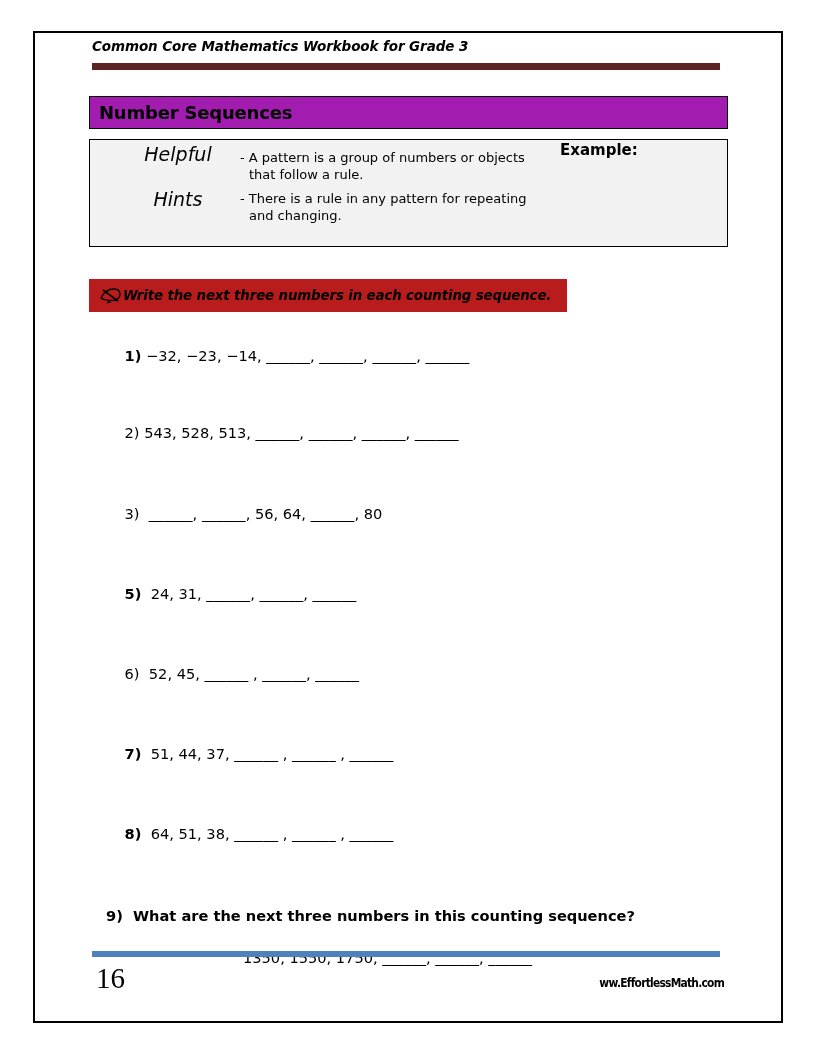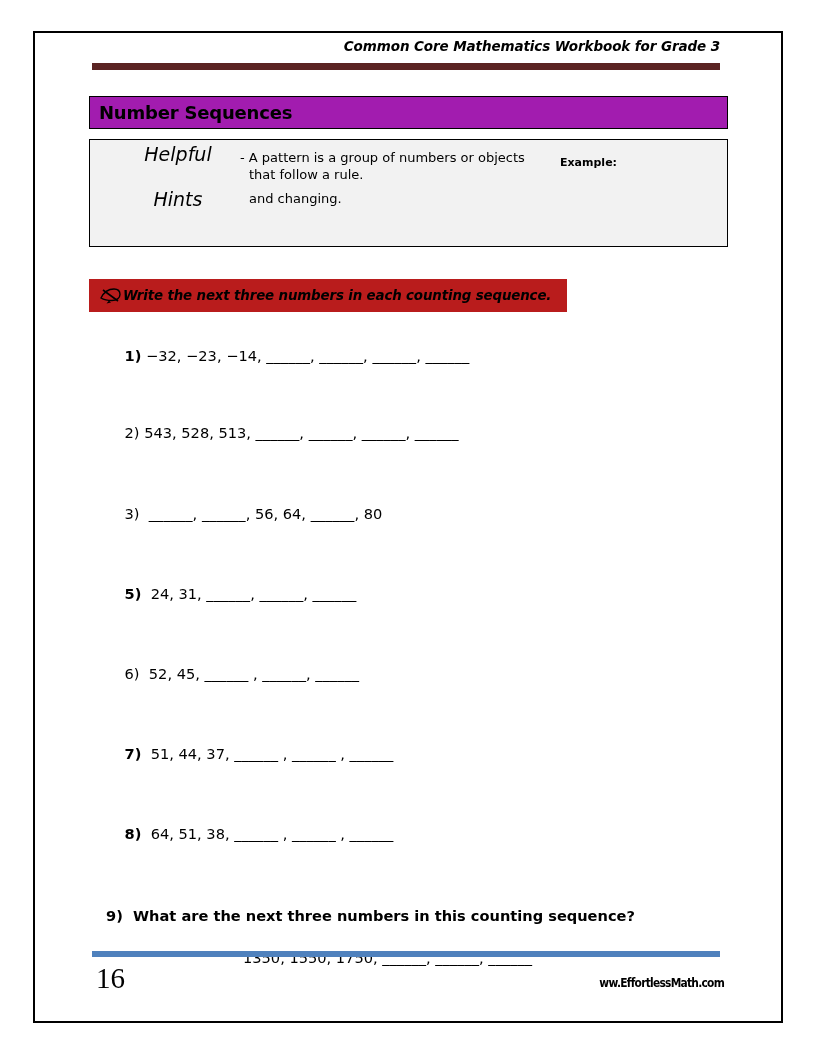--- a/index.html
+++ b/index.html
@@ -25,21 +25,21 @@
     border: 2px solid #000000;
     box-sizing: border-box;
   }
 
   
   #running-head {
     position: absolute;
     left: 92px;
     top: 37px;
     width: 628px;
-    text-align: right;
+    text-align: left;
   }
   #running-head-text {
     font-family: "DejaVu Sans", sans-serif;
     font-size: 13.5px;
     font-weight: bold;
     font-style: italic;
     color: #000000;
     letter-spacing: -0.1px;
   }
   #head-rule {
@@ -114,23 +114,23 @@
     line-height: 1.32;
     margin-bottom: 7px;
   }
   .hint-row .cont {
     display: block;
     padding-left: 9px;
   }
   #example-label {
     position: absolute;
     left: 470px;
-    top: 16px;
-    font-family: "DejaVu Sans", sans-serif;
-    font-size: 11px;
+    top: 1px;
+    font-family: "DejaVu Sans", sans-serif;
+    font-size: 15px;
     font-weight: bold;
     color: #000000;
   }
 
   
   #instruction-strip {
     position: absolute;
     left: 89px;
     top: 279px;
     width: 478px;
@@ -236,20 +236,21 @@
   <div id="hints-label">
     <span class="hl-1">Helpful</span>
     <span class="hl-2">Hints</span>
   </div>
   <div id="hints-list">
     <div class="hint-row">
       <span>- A pattern is a group of numbers or objects</span>
       <span class="cont">that follow a rule.</span>
     </div>
     <div class="hint-row">
+      <span>- There is a rule in any pattern for repeating</span>
       <span class="cont">and changing.</span>
     </div>
   </div>
   <div id="example-label">Example:</div>
 </div>
 
 <div id="instruction-strip">
   <span id="pencil-icon">
     <svg width="22" height="17" viewBox="0 0 22 17">
       <path d="M1 11 C4 5, 9 2, 14 2 C18 2, 20 4.5, 20 7.5 C20 11, 16.5 13.5, 12 13.5 C7 13.5, 3.5 12.5, 1 11 Z" fill="none" stroke="#000" stroke-width="1.4"></path>

